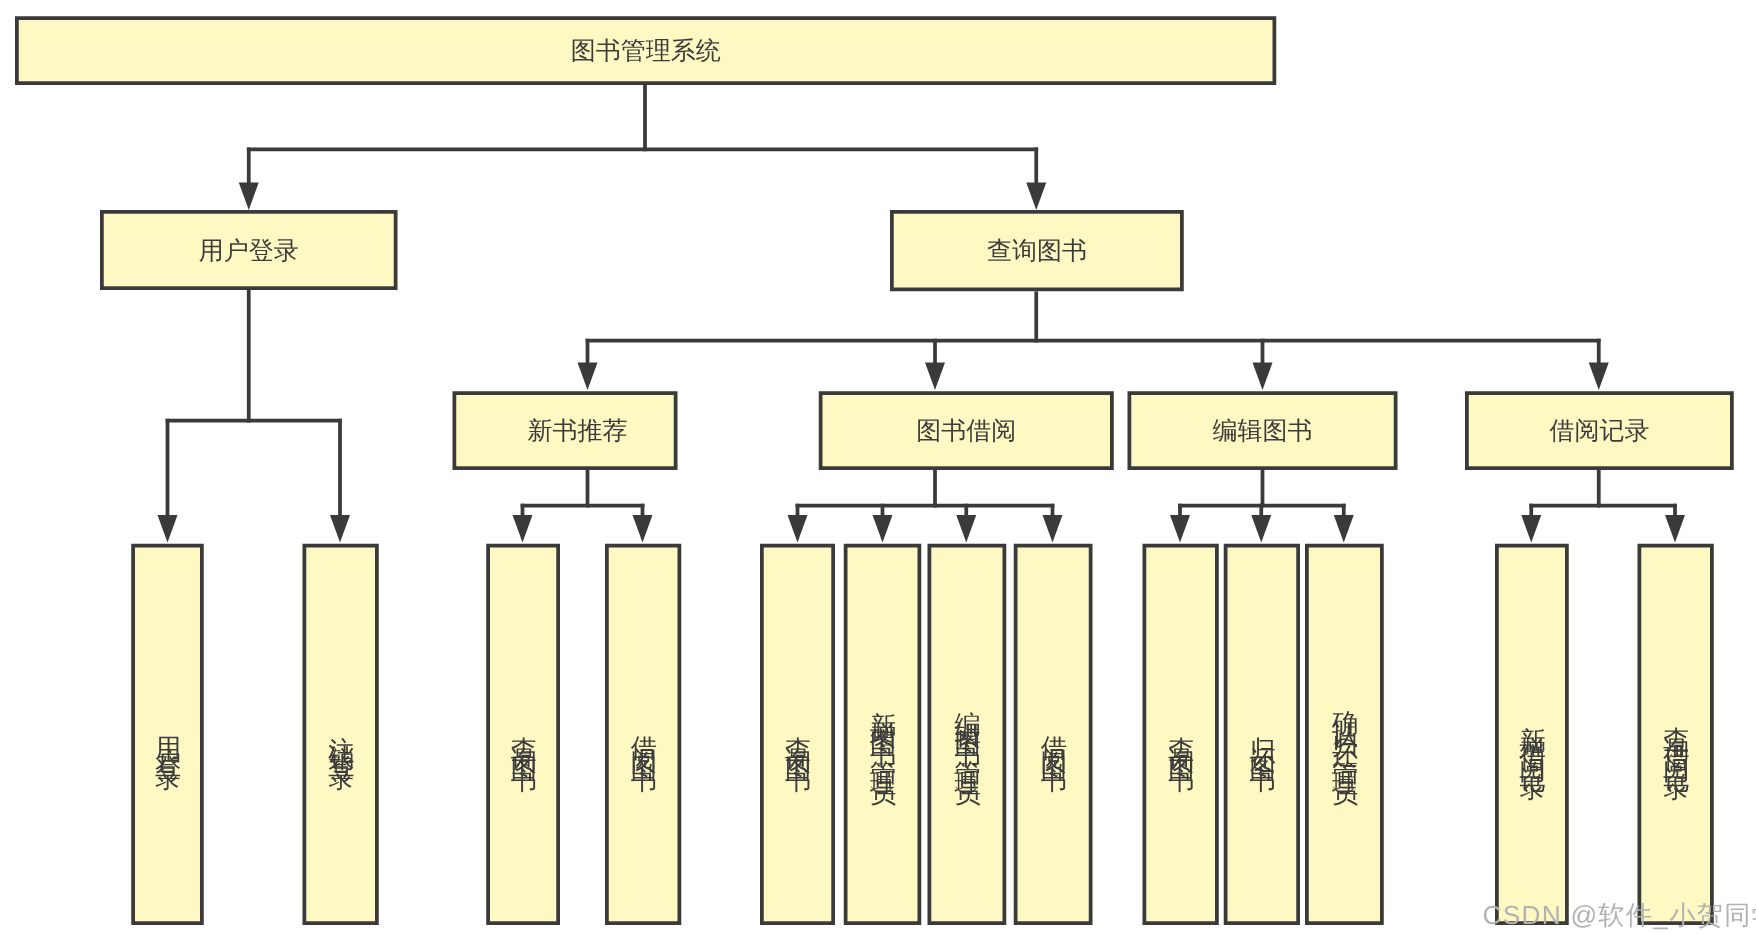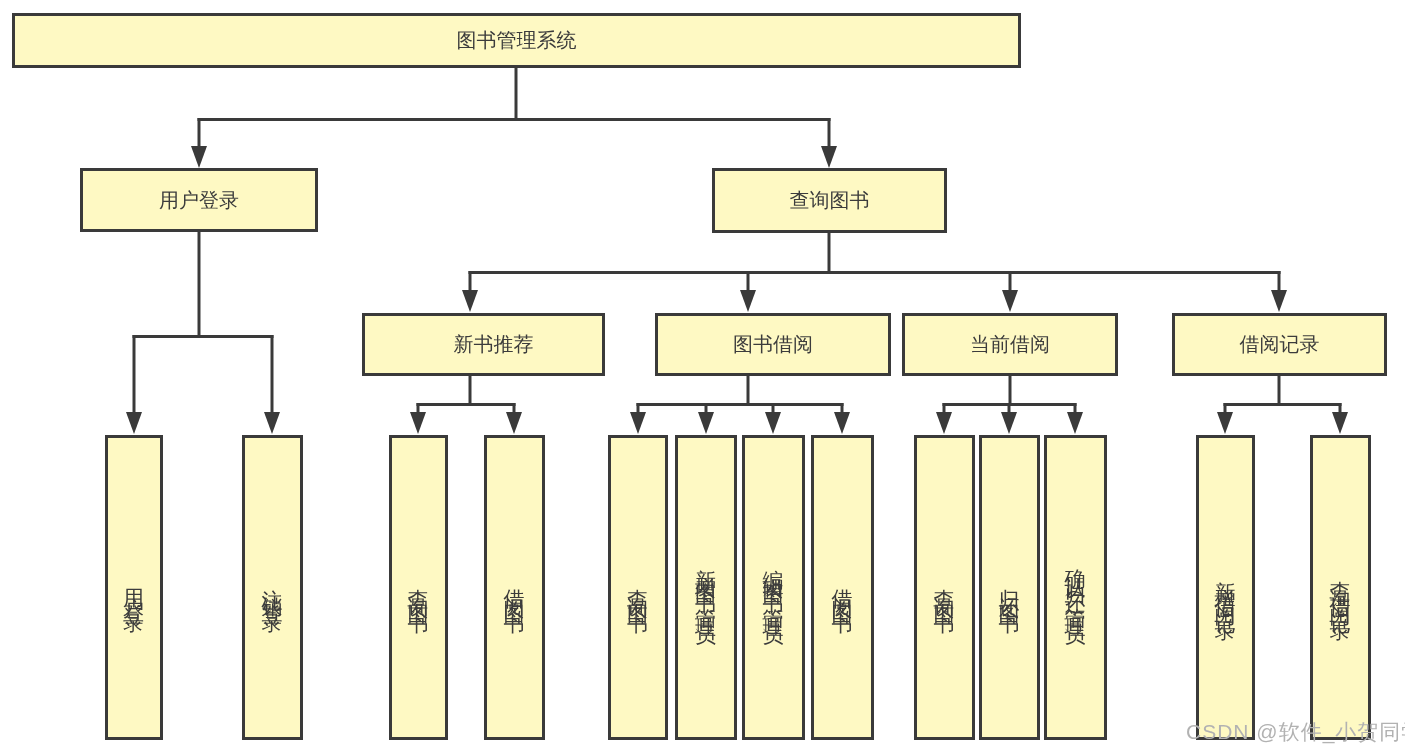--- a/index.html
+++ b/index.html
@@ -108,23 +108,23 @@
     <polygon points="1225,434 1217,412 1233,412" stroke="none"></polygon>
     <line x1="1340" y1="403" x2="1340" y2="414"></line>
     <polygon points="1340,434 1332,412 1348,412" stroke="none"></polygon>
   </svg>
 
   <div class="node" style="left:12px; top:13px; width:1009px; height:55px;">图书管理系统</div>
 
   <div class="node" style="left:80px; top:168px; width:238px; height:64px;">用户登录</div>
   <div class="node" style="left:712px; top:168px; width:235px; height:65px;">查询图书</div>
 
-  <div class="node" style="left:362px; top:313px; width:243px; height:63px;padding-left:20px;">新书推荐</div>
+  <div class="node" style="left:362px; top:313px; width:180px; height:63px;padding-left:20px;">新书推荐</div>
   <div class="node" style="left:630px; top:313px; width:236px; height:63px;margin-left:25px;">图书借阅</div>
-  <div class="node" style="left:902px; top:313px; width:216px; height:63px;">当前借阅</div>
+  <div class="node" style="left:902px; top:313px; width:216px; height:63px;">编辑图书</div>
   <div class="node" style="left:1172px; top:313px; width:215px; height:63px;">借阅记录</div>
 
   <div class="node leaf" style="left:105px; top:435px; width:58px; height:305px;">
     <span>用户登录</span>
   </div>
   <div class="node leaf" style="left:242px; top:435px; width:61px; height:305px;">
     <span>注销登录</span>
   </div>
 
   <div class="node leaf" style="left:389px; top:435px; width:59px; height:305px;">

